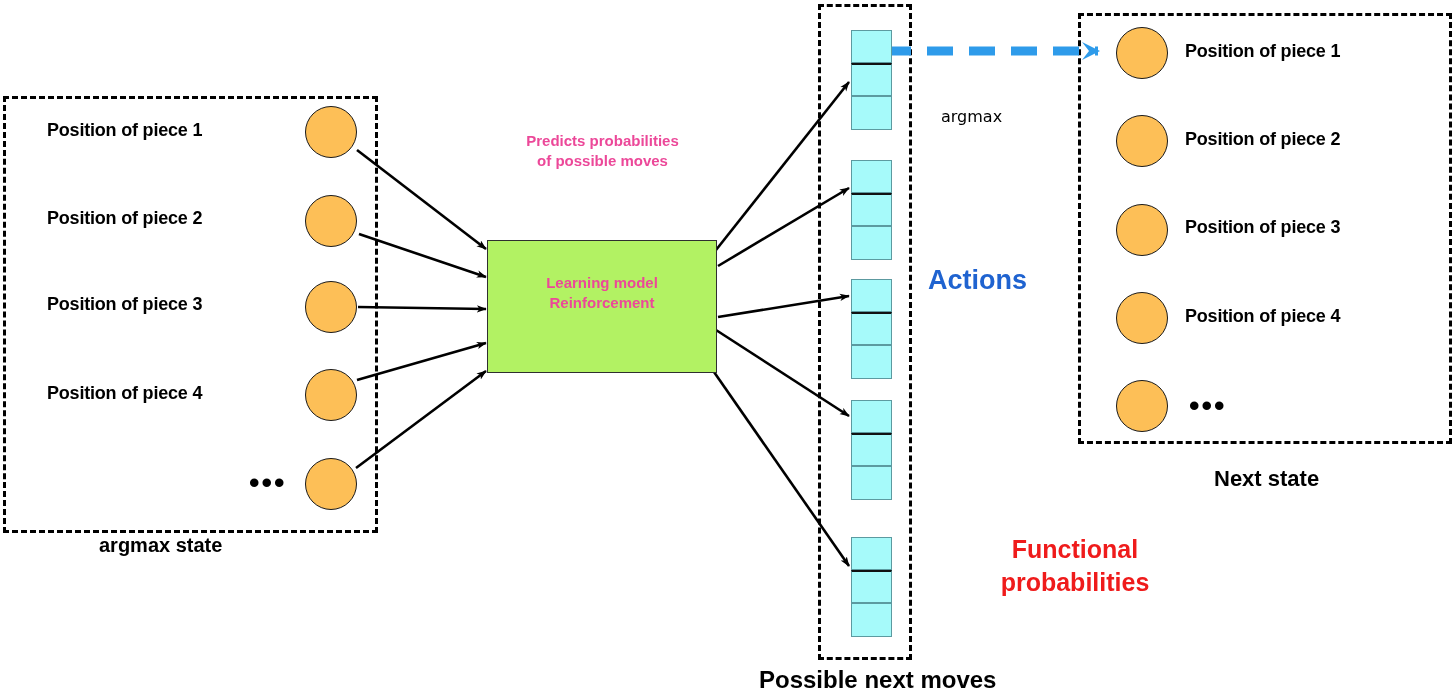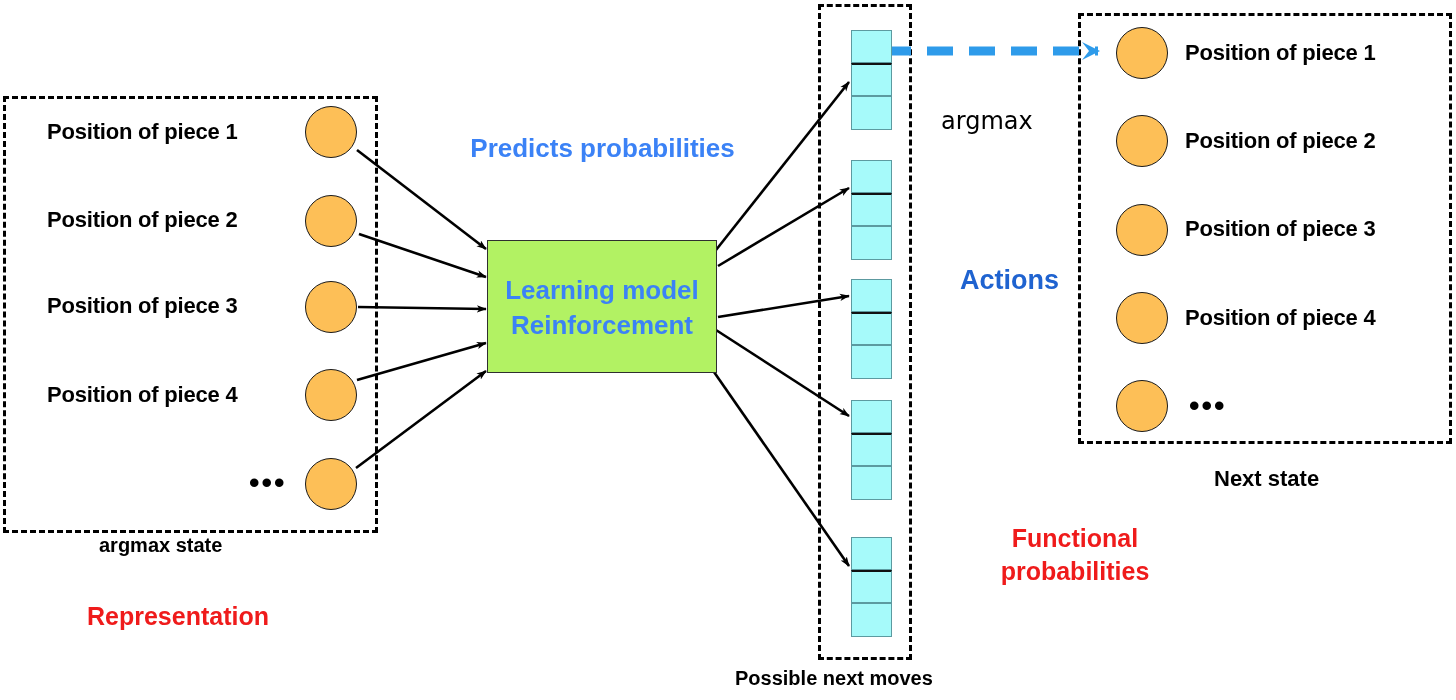--- a/index.html
+++ b/index.html
@@ -25,51 +25,50 @@
   }
   .lbl {
     position: absolute;
     font-family: "Liberation Sans", sans-serif;
     font-weight: bold;
     color: #000000;
     white-space: nowrap;
     line-height: 1.12;
   }
   .node-label {
-    font-size: 22px;
+    font-size: 18px;
     letter-spacing: -0.2px;
   }
   .box-text {
     position: absolute;
     font-family: "Liberation Sans", sans-serif;
     font-weight: bold;
-    font-size: 26px;
-    color: #3b82f6;
+    font-size: 15px;
+    color: #ec4899;
     text-align: center;
     line-height: 1.35;
   }
   .caption {
     font-size: 20px;
     font-weight: bold;
   }
   .red-note {
     color: #ef1b1b;
     font-size: 25px;
     font-weight: bold;
     text-align: center;
     line-height: 1.32;
   }
   .blue-note {
     color: #1f63d0;
     font-size: 27px;
     font-weight: bold;
-    margin-left: 32px;
   }
   .argmax {
-    font-size: 24px;
+    font-size: 16px;
     font-weight: normal;
     font-family: "DejaVu Sans", sans-serif;
   }
   .ellipsis {
     font-size: 30px;
     font-weight: bold;
     letter-spacing: 2px;
   }
   .dashed-panel {
     position: absolute;
@@ -145,25 +144,25 @@
 
   <div class="circle" style="left:305px; top:106px; width:52px; height:52px; background:#FDBF57;"></div>
   <div class="circle" style="left:305px; top:195px; width:52px; height:52px; background:#FDBF57;"></div>
   <div class="circle" style="left:305px; top:281px; width:52px; height:52px; background:#FDBF57;"></div>
   <div class="circle" style="left:305px; top:369px; width:52px; height:52px; background:#FDBF57;"></div>
   <div class="circle" style="left:305px; top:458px; width:52px; height:52px; background:#FDBF57;"></div>
 
   <div class="lbl caption" style="left:99px; top:534px;">argmax  state</div>
 
   <div class="red-note" style="position:absolute; left:28px; top:600px; width:300px;">
-    <div>Representation</div>
   </div>
 
   <div class="box-text" style="left:455px; top:131px; width:295px;">
     <div>Predicts probabilities</div>
+    <div>of possible moves</div>
   </div>
 
   <div class="green-box" style="left:487px; top:240px; width:230px; height:133px; background:#B2F263;"></div>
 
   <div class="box-text" style="left:487px; top:273px; width:230px;">
     <div>Learning model</div>
     <div>Reinforcement</div>
   </div>
 
   <div class="cyan-cell" style="left:851px; top:30px; width:41px; height:33px; background:#A6FAFA;"></div>
@@ -179,27 +178,27 @@
   <div class="cyan-cell" style="left:851px; top:345px; width:41px; height:34px; background:#A6FAFA;"></div>
 
   <div class="cyan-cell" style="left:851px; top:400px; width:41px; height:33px; background:#A6FAFA;"></div>
   <div class="cyan-cell strong" style="left:851px; top:433px; width:41px; height:33px; background:#A6FAFA;"></div>
   <div class="cyan-cell" style="left:851px; top:466px; width:41px; height:34px; background:#A6FAFA;"></div>
 
   <div class="cyan-cell" style="left:851px; top:537px; width:41px; height:33px; background:#A6FAFA;"></div>
   <div class="cyan-cell strong" style="left:851px; top:570px; width:41px; height:33px; background:#A6FAFA;"></div>
   <div class="cyan-cell" style="left:851px; top:603px; width:41px; height:34px; background:#A6FAFA;"></div>
 
-  <div class="lbl caption" style="left:735px; top:667px; font-size:20px;">Possible next moves</div>
+  <div class="lbl caption" style="left:759px; top:667px; font-size:24px;">Possible next moves</div>
 
   <div class="lbl argmax" style="left:941px; top:108px;">argmax</div>
 
   <div class="lbl blue-note" style="left:928px; top:265px;">Actions</div>
 
-  <div class="red-note" style="position:absolute; left:940px; top:522px; width:270px;">
+  <div class="red-note" style="position:absolute; left:940px; top:533px; width:270px;">
     <div>Functional</div>
     <div>probabilities</div>
   </div>
 
   <div class="circle" style="left:1116px; top:27px; width:52px; height:52px; background:#FDBF57;"></div>
   <div class="circle" style="left:1116px; top:115px; width:52px; height:52px; background:#FDBF57;"></div>
   <div class="circle" style="left:1116px; top:204px; width:52px; height:52px; background:#FDBF57;"></div>
   <div class="circle" style="left:1116px; top:292px; width:52px; height:52px; background:#FDBF57;"></div>
   <div class="circle" style="left:1116px; top:380px; width:52px; height:52px; background:#FDBF57;"></div>
 

